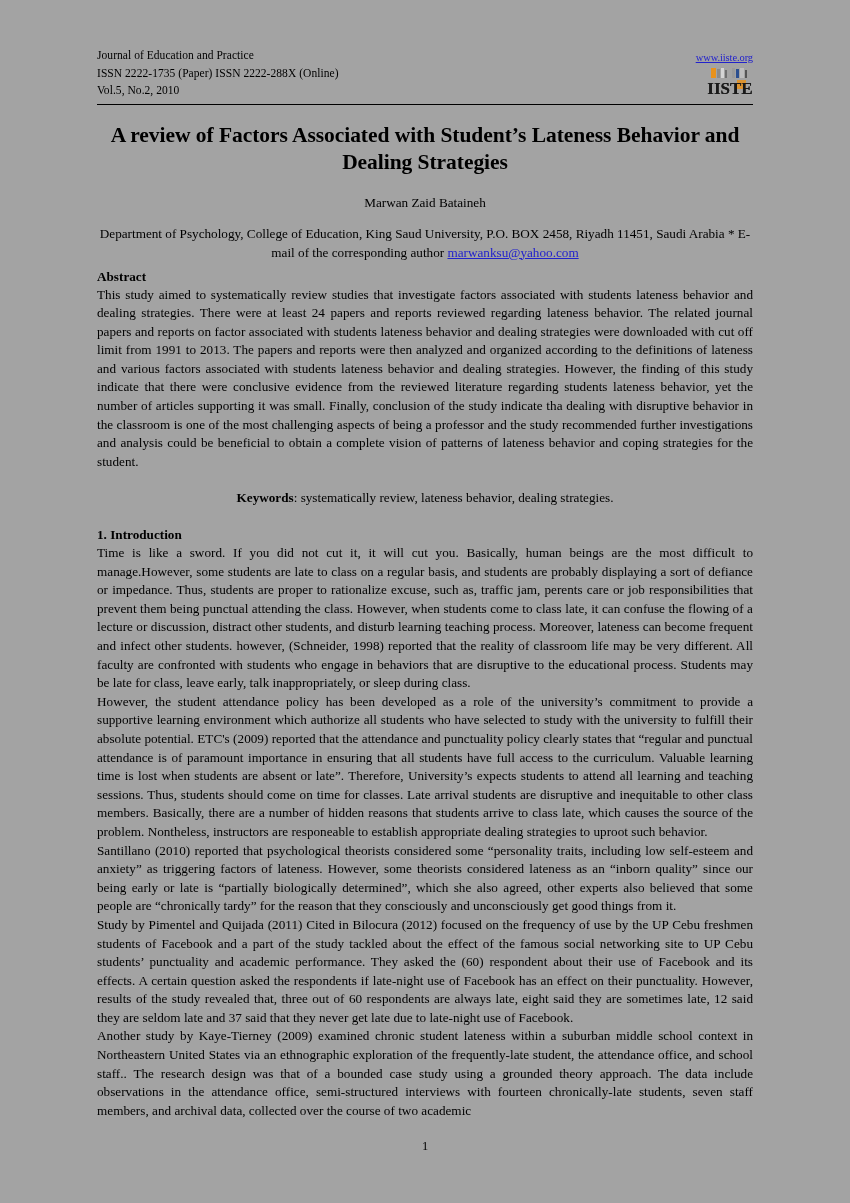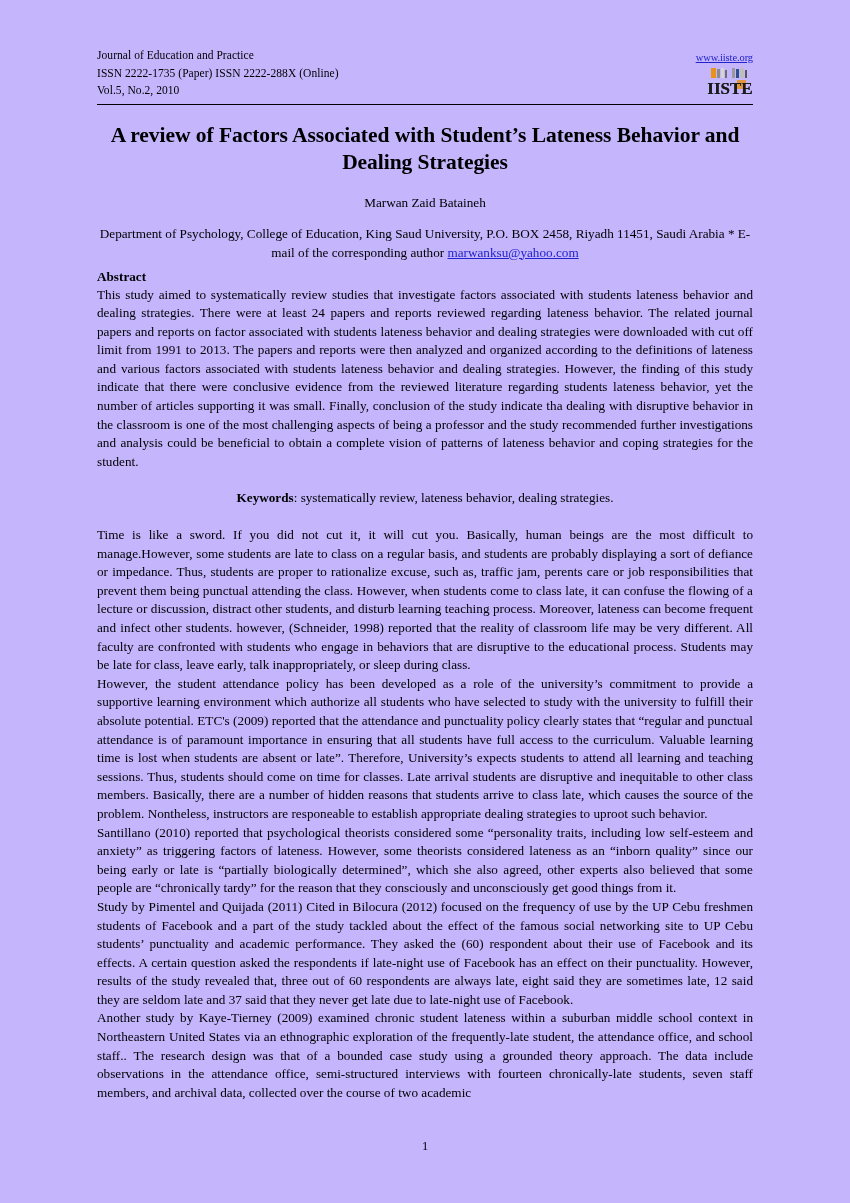--- a/index.html
+++ b/index.html
@@ -9,21 +9,21 @@
   }
   body {
     font-family: "Liberation Serif", "DejaVu Serif", serif;
     color: #000000;
   }
   .page {
     position: relative;
     width: 850px;
     height: 1203px;
     margin: 0 auto;
-    background: #c4b5fd;
+    background: #a3a3a3;
     box-sizing: border-box;
     overflow: hidden;
     padding-left: 12px;
   }
   .content {
     position: absolute;
     left: 97px;
     top: 47px;
     width: 656px;
   }
@@ -168,20 +168,21 @@
       </div>
     </div>
 
     <div class="abstract-block">
       <div class="section-head">Abstract</div>
       <p class="body-text">This study aimed to systematically review studies that investigate factors associated with students lateness behavior and dealing strategies. There were at least 24 papers and reports reviewed regarding lateness behavior. The related journal papers and reports on factor associated with students lateness behavior and dealing strategies were downloaded with cut off limit from 1991 to 2013. The papers and reports were then analyzed and organized according to the definitions of lateness and various factors associated with students lateness behavior and dealing strategies. However, the finding of this study indicate that there were conclusive evidence from the reviewed literature regarding students lateness behavior, yet the number of articles supporting it was small. Finally, conclusion of the study indicate tha  dealing with disruptive behavior in the classroom is one of the most challenging aspects of being a professor and the study recommended further investigations and analysis could be beneficial to obtain a complete vision of patterns of lateness behavior and coping strategies for the student.</p>
       <p class="keywords"><b>Keywords</b><span>: systematically review, lateness behavior, dealing strategies.</span></p>
     </div>
 
     <div class="intro-block">
+      <div class="section-head">1. Introduction</div>
       <p class="body-text">Time is like a sword. If you did not cut it, it will cut you. Basically, human beings are the most difficult to manage.However, some students are late to class on a regular basis, and students are probably displaying a sort of  defiance or impedance. Thus, students are proper to rationalize excuse, such as, traffic jam, perents care or job responsibilities that prevent them being punctual attending the class. However, when students come to class late, it can confuse the flowing of a lecture or discussion, distract other students, and disturb learning teaching process. Moreover, lateness can become frequent and infect other students. however, (Schneider, 1998) reported that the reality of classroom life may be very different. All faculty are confronted with students who engage in behaviors that are disruptive to the educational process. Students may be late for class, leave early, talk inappropriately, or sleep during class.</p>
       <p class="body-text gap-para">However, the student attendance policy has been developed as a role of the university’s commitment to provide a supportive learning environment which authorize all students who have selected to study with the university to fulfill their absolute potential. ETC's (2009) reported that the attendance and punctuality policy clearly states that “regular and punctual attendance is of paramount importance in ensuring that all students have full access to the curriculum. Valuable learning time is lost when students are absent or late”. Therefore, University’s expects students to attend all learning and teaching sessions. Thus, students should come on time for classes. Late arrival students are disruptive and inequitable to other class members. Basically, there are a number of hidden reasons that students arrive to class late, which causes the source of the problem. Nontheless, instructors are responeable to establish appropriate dealing strategies to uproot such behavior.</p>
       <p class="body-text">Santillano (2010) reported that psychological theorists considered some “personality traits, including low self-esteem and anxiety” as triggering factors of lateness. However, some theorists considered lateness as an “inborn quality” since our being early or late is “partially biologically determined”, which she also agreed, other experts also believed that some people are “chronically tardy” for the reason that they consciously and unconsciously get good things from it.</p>
       <p class="body-text">Study by Pimentel and Quijada (2011) Cited in Bilocura (2012) focused on the frequency of use by the UP Cebu freshmen students of Facebook and a part of the study tackled about the effect of the famous social networking site to UP Cebu students’ punctuality and academic performance. They asked the (60) respondent about their use of Facebook and its effects. A certain question asked the respondents if late-night use of Facebook has an effect on their punctuality. However, results of the study revealed that, three out of 60 respondents are always late, eight said they are sometimes late, 12 said they are seldom late and 37 said that they never get late due to late-night use of Facebook.</p>
       <p class="body-text gap-para">Another study by Kaye-Tierney (2009) examined chronic student lateness within a suburban middle school context in Northeastern United States via an ethnographic exploration of the frequently-late student, the attendance office, and school staff.. The research design was that of a bounded case study using a grounded theory approach. The data include observations in the attendance office, semi-structured interviews with fourteen chronically-late students, seven staff members, and archival data, collected over the course of two academic</p>
     </div>
 
   </div>
 
   <div class="page-number">1</div>

